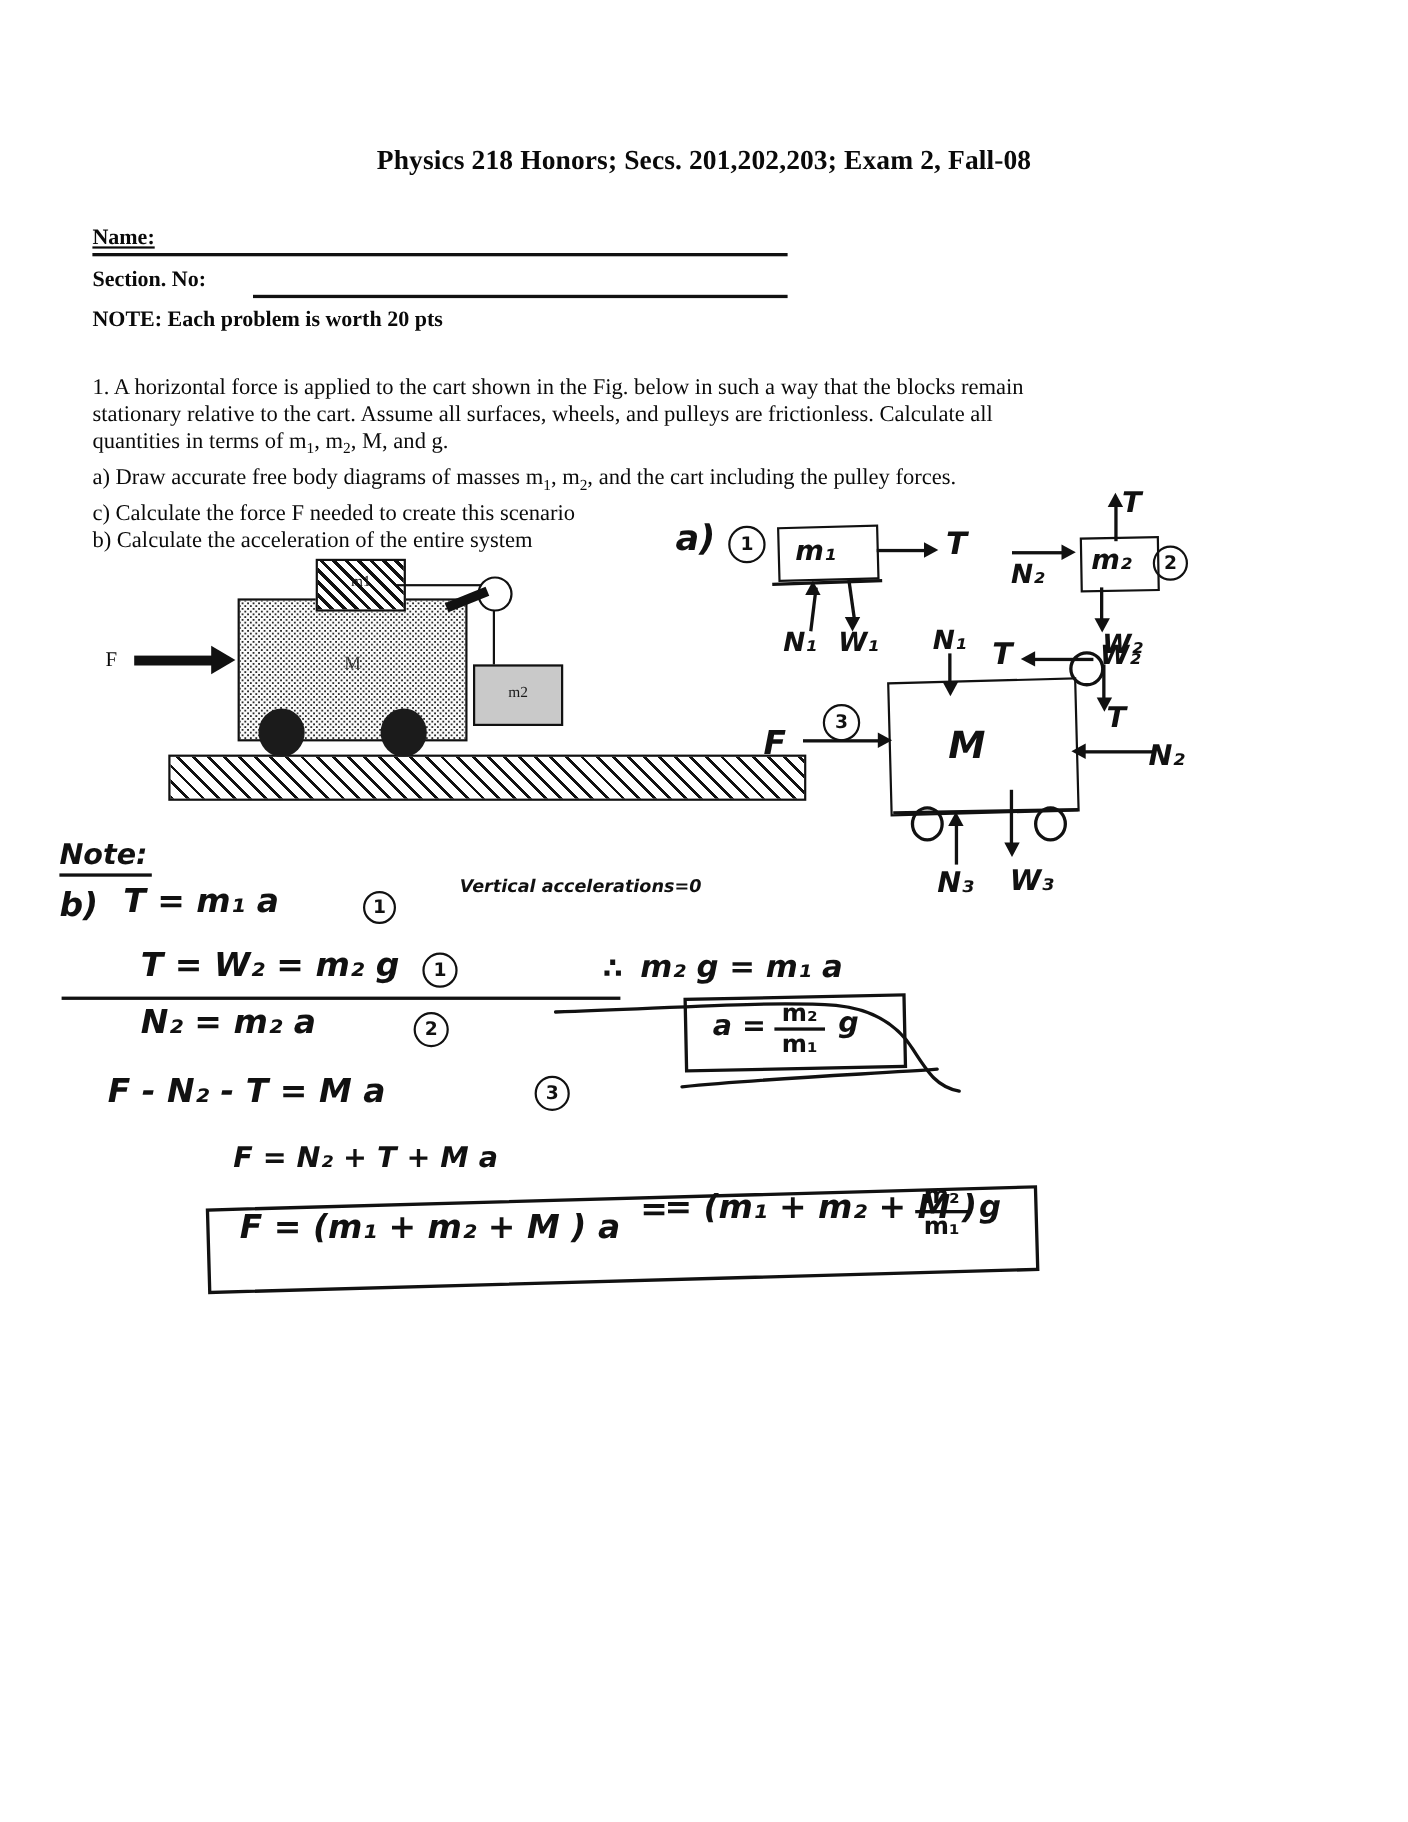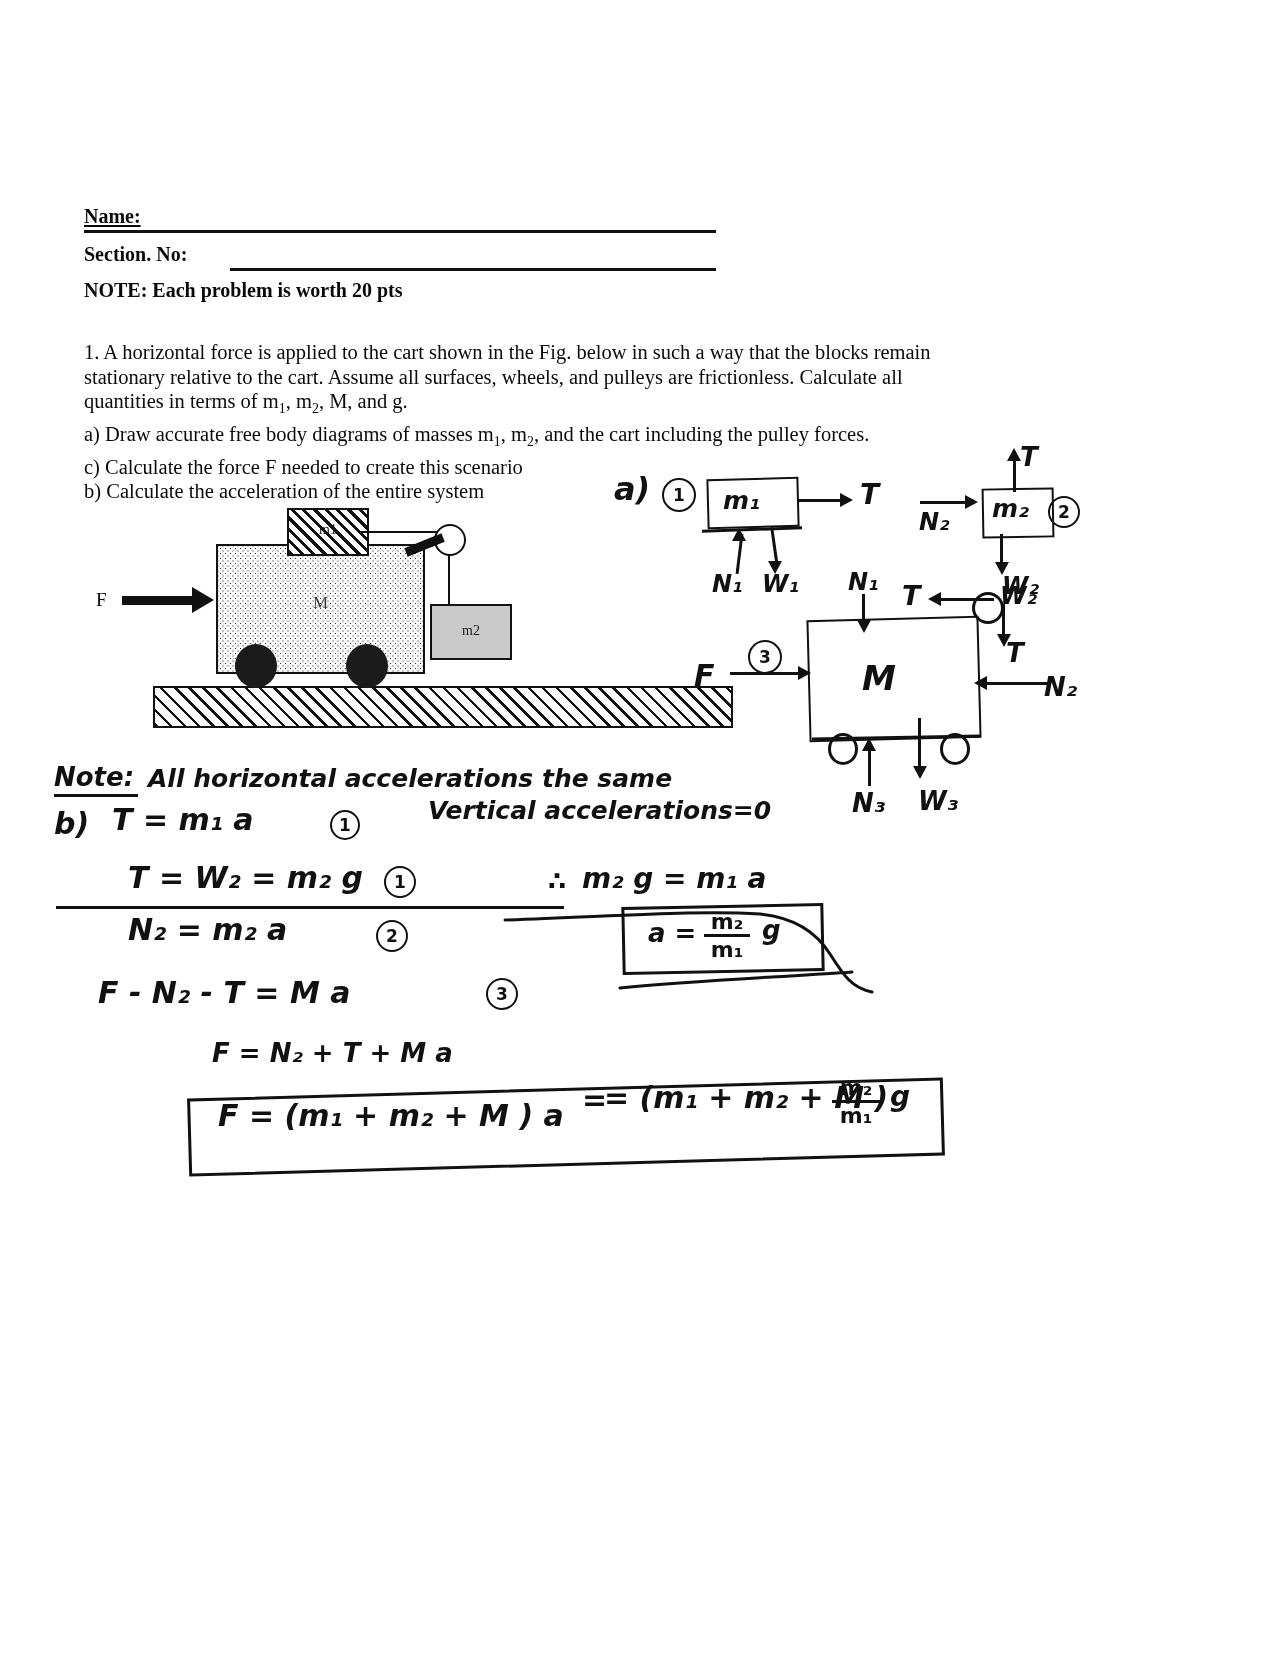--- a/index.html
+++ b/index.html
@@ -133,20 +133,21 @@
 
   .ans-box{position:absolute;border:3px solid #111;}
   .u-line{position:absolute;height:2.5px;background:#111;}
   .ellipse{position:absolute;border:3px solid #111;border-radius:50%;}
 </style>
 </head>
 <body>
 
 <div class="page">
 
+  <div class="title">Physics 218 Honors; Secs. 201,202,203; Exam 2, Fall-08</div>
 
   <div class="field" style="left:84px;top:205px;">
     <span class="lbl u">Name:</span>
   </div>
   <div class="rule" style="left:84px;top:230px;width:632px;"></div>
 
   <div class="field" style="left:84px;top:243px;">
     <span class="lbl">Section. No:</span>
   </div>
   <div class="rule" style="left:230px;top:268px;width:486px;"></div>
@@ -291,22 +292,21 @@
   <div class="hw it" style="left:852px;top:788px;font-size:26px;">N₃</div>
 
   <div class="arrow" style="left:912px;top:718px;width:18px;height:66px;">
     <div class="ln" style="left:6px;top:0;width:3px;height:54px;"></div>
     <div class="hd d" style="left:1px;top:48px;"></div>
   </div>
   <div class="hw it" style="left:918px;top:786px;font-size:26px;">W₃</div>
 
   <div class="hw it" style="left:54px;top:762px;font-size:26px;">Note:</div>
   <div class="u-line" style="left:54px;top:794px;width:84px;"></div>
-  <div class="hw it" style="left:148px;top:764px;font-size:25px;">All horizontal accelerations the same</div>
-  <div class="hw it" style="left:428px;top:796px;font-size:25px;">Vertical accelerations=0</div>
+  <div class="hw it" style="left:418px;top:796px;font-size:16px;">Vertical accelerations=0</div>
 
   <div class="hw it" style="left:54px;top:806px;font-size:30px;">b)</div>
   <div class="hw it" style="left:112px;top:802px;font-size:30px;">T = m₁ a</div>
   <div class="circlenum" style="left:330px;top:810px;width:26px;height:26px;">1</div>
 
   <div class="hw it" style="left:128px;top:860px;font-size:30px;">T = W₂ = m₂ g</div>
   <div class="circlenum" style="left:384px;top:866px;width:28px;height:28px;">1</div>
   <div class="ink" style="left:56px;top:906px;width:508px;height:2.5px;"></div>
 
   <div class="hw it" style="left:128px;top:912px;font-size:30px;">N₂ = m₂ a</div>

